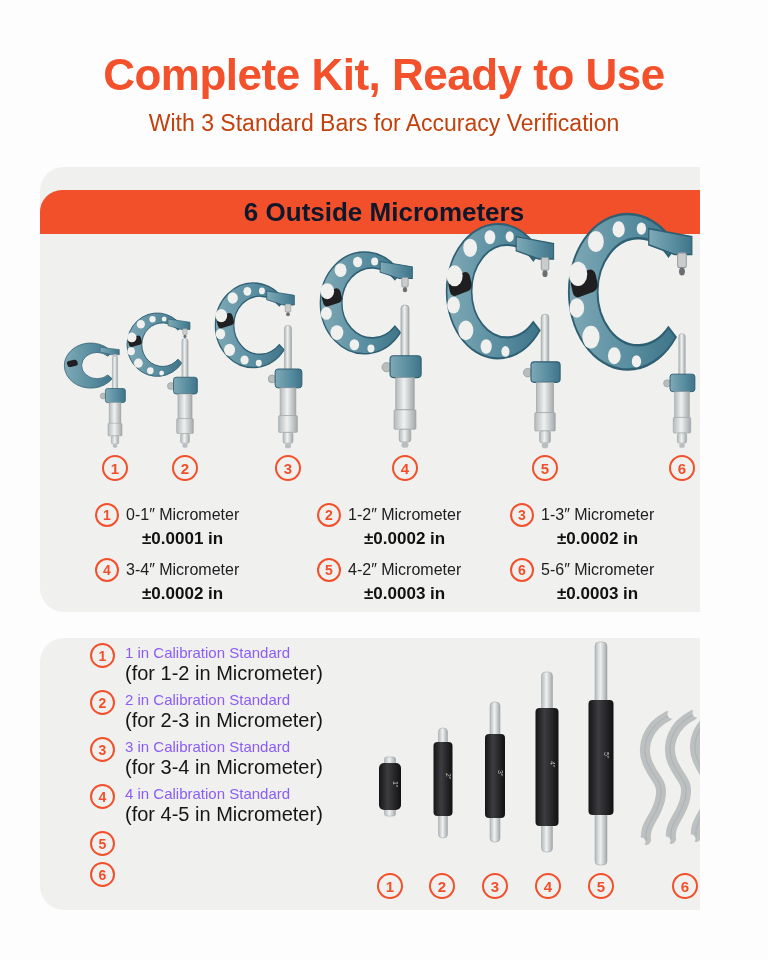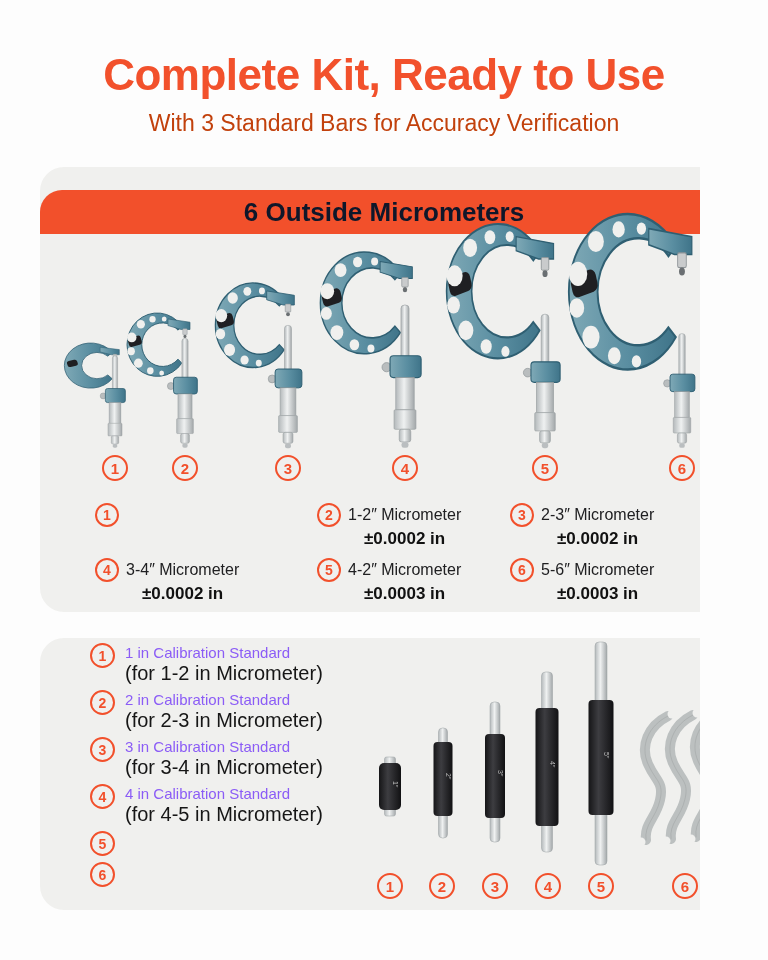--- a/index.html
+++ b/index.html
@@ -131,29 +131,31 @@
 
     <div class="badge" style="left:62px;top:288px">1</div>
     <div class="badge" style="left:132px;top:288px">2</div>
     <div class="badge" style="left:235px;top:288px">3</div>
     <div class="badge" style="left:352px;top:288px">4</div>
     <div class="badge" style="left:492px;top:288px">5</div>
     <div class="badge" style="left:629px;top:288px">6</div>
 
     <div class="spec" style="left:55px;top:336px">
       <span class="badge">1</span>
+      <span><span class="spec-name">0-1″ Micrometer</span>
+            <div class="spec-acc">±0.0001 in</div></span>
     </div>
     <div class="spec" style="left:277px;top:336px">
       <span class="badge">2</span>
       <span><span class="spec-name">1-2″ Micrometer</span>
             <div class="spec-acc">±0.0002 in</div></span>
     </div>
     <div class="spec" style="left:470px;top:336px">
       <span class="badge">3</span>
-      <span><span class="spec-name">2-3″ Micrometer</span>
+      <span><span class="spec-name">1-3″ Micrometer</span>
             <div class="spec-acc">±0.0002 in</div></span>
     </div>
     <div class="spec" style="left:55px;top:391px">
       <span class="badge">4</span>
       <span><span class="spec-name">3-4″ Micrometer</span>
             <div class="spec-acc">±0.0002 in</div></span>
     </div>
     <div class="spec" style="left:277px;top:391px">
       <span class="badge">5</span>
       <span><span class="spec-name">4-2″ Micrometer</span>

